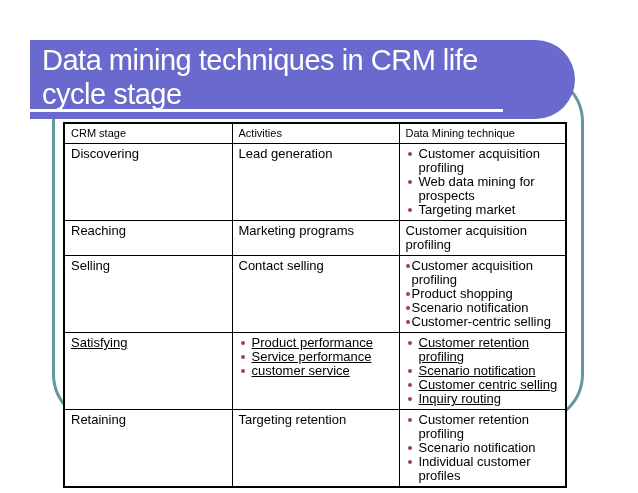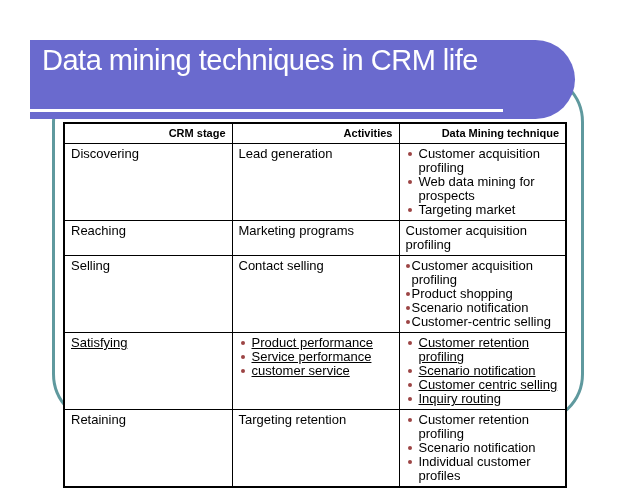--- a/index.html
+++ b/index.html
@@ -39,21 +39,21 @@
     position:absolute;left:63px;top:122px;z-index:2;
     border-collapse:collapse;table-layout:fixed;width:502px;background:#ffffff;
     border:2px solid #000;
   }
   .crm-table th,.crm-table td{
     border:1px solid #000;vertical-align:top;text-align:left;
     padding:3px 6px;color:#000;font-size:13px;line-height:14px;
     overflow:hidden;
   }
   .crm-table thead tr{height:19px;}
-  .crm-table th{font-size:11px;font-weight:bold;line-height:13px;text-align:right;}
+  .crm-table th{font-size:11px;font-weight:normal;line-height:13px;}
   .crm-table tbody tr:nth-child(1){height:53px;}
   .crm-table tbody tr:nth-child(2){height:22px;}
   .crm-table tbody tr:nth-child(3){height:68px;margin-left:28px;}
   .crm-table tbody tr:nth-child(4){height:72px;text-decoration:underline;}
   .crm-table tbody tr:nth-child(5){height:66px;}
   
   .bullets{display:block;}
   .bullet-item{display:flex;align-items:flex-start;}
   .dot{
     flex:none;width:4px;height:4px;border-radius:50%;
@@ -65,20 +65,21 @@
 </head>
 <body>
 
 <div class="slide">
 
   <div class="content-frame"></div>
 
   <div class="title-banner">
     <div class="title-text">
       <div>Data mining techniques in CRM life</div>
+      <div>cycle stage</div>
     </div>
     <div class="title-underline"></div>
   </div>
 
   <table class="crm-table">
     <colgroup>
       <col style="width:168px">
       <col style="width:167px">
       <col style="width:167px">
     </colgroup>

